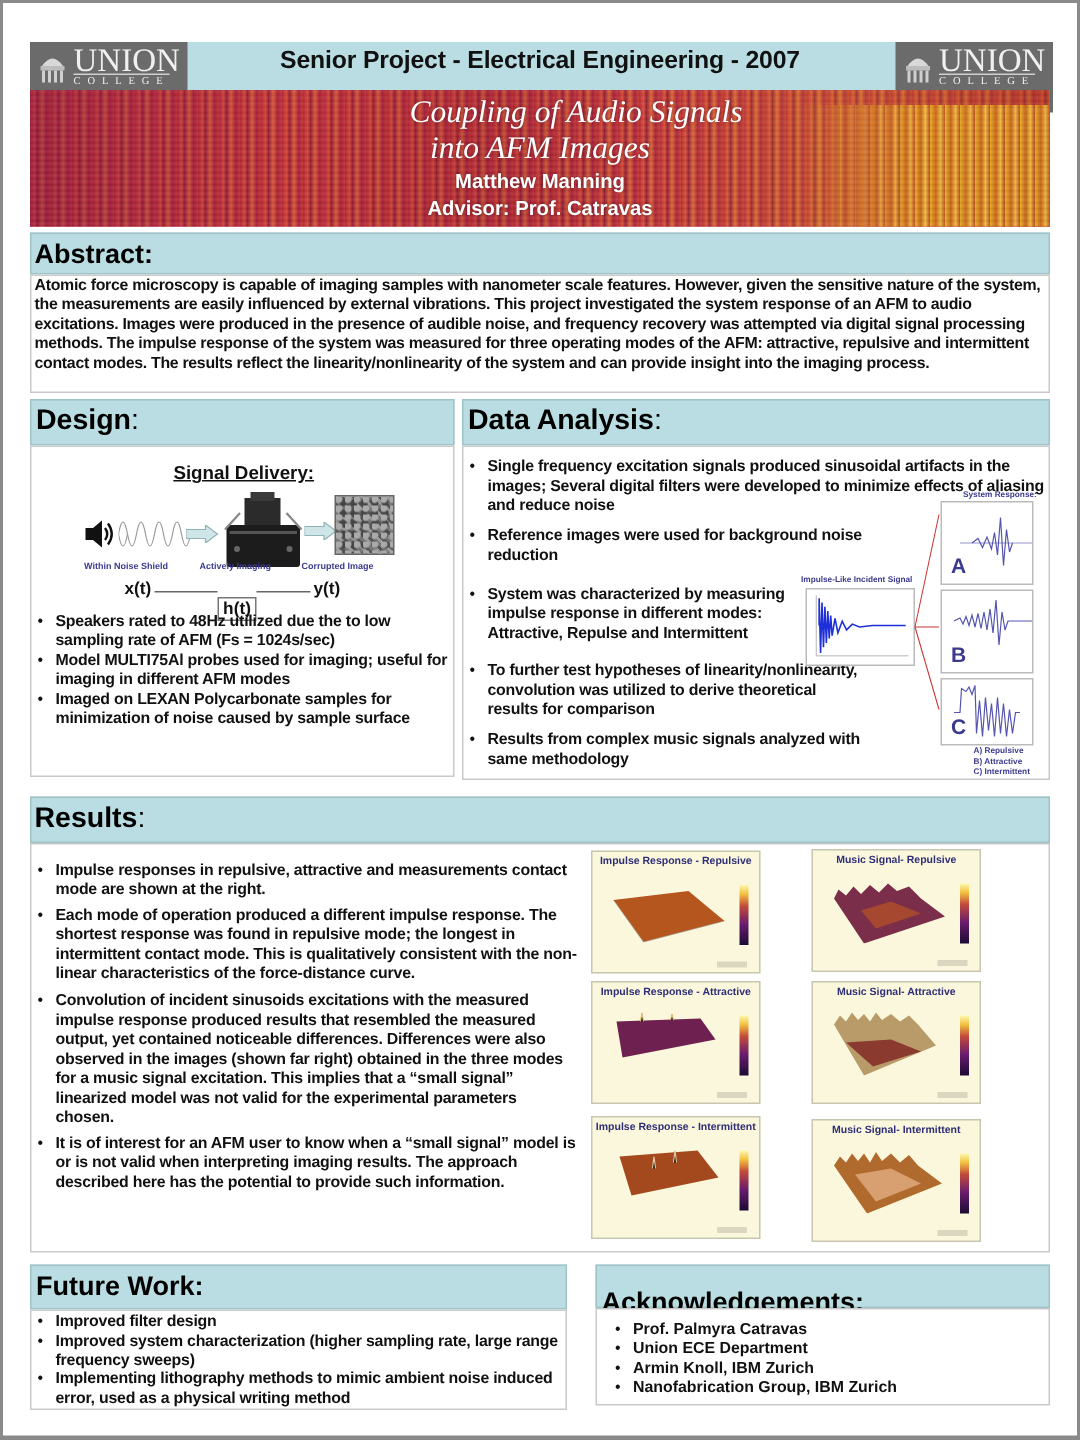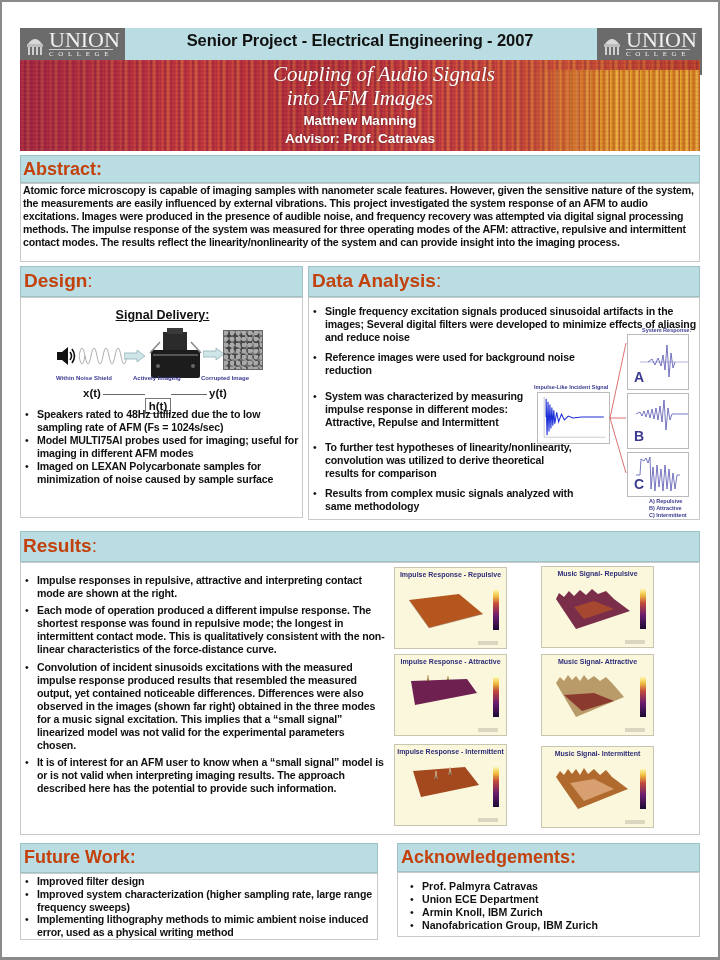--- a/index.html
+++ b/index.html
@@ -29,36 +29,36 @@
   .banner .streaks { position: absolute; inset: 0;
     background: repeating-linear-gradient(0deg, rgba(255,255,255,0.0) 0px, rgba(255,255,255,0.06) 2px, rgba(0,0,0,0.05) 4px); }
   .title1, .title2 { position: absolute; left: 0; right: 0; text-align: center; color: #fff; font-family: "Liberation Serif", "DejaVu Serif", serif; font-style: italic; font-size: 21px; text-shadow: 0 0 2px rgba(0,0,0,0.35); }
   .title1 { top: 2px; margin-left: 48px; }
   .title2 { top: 26px; }
   .author, .advisor { position: absolute; left: 0; right: 0; text-align: center; color: #fff; font-weight: bold; font-size: 13.5px; text-shadow: 0 0 2px rgba(0,0,0,0.4); }
   .author { top: 53px; }
   .advisor { top: 71px; }
 
   
-  .sec-head { background: #b9dde2; border: 1px solid #9fc2c7; font-weight: bold; color: #c2410c; }
+  .sec-head { background: #b9dde2; border: 1px solid #9fc2c7; font-weight: bold; color: #000000; }
   .sec-body { background: #fff; border: 1px solid #c9c9c9; }
   .h-abstract { left: 20px; top: 155px; width: 680px; height: 28px; font-size: 18px; padding: 3px 0 0 2px; }
   .b-abstract { left: 20px; top: 183px; width: 680px; height: 79px; padding: 0px 2px; font-size: 10.6px; font-weight: bold; line-height: 13px; letter-spacing: -0.2px; }
 
   .h-design { left: 20px; top: 266px; width: 283px; height: 31px; font-size: 19px; padding: 3px 0 0 3px; }
   .b-design { left: 20px; top: 297px; width: 283px; height: 221px; }
   .h-data { left: 308px; top: 266px; width: 392px; height: 31px; font-size: 19px; padding: 3px 0 0 3px; }
   .b-data { left: 308px; top: 297px; width: 392px; height: 223px; }
 
   .h-results { left: 20px; top: 531px; width: 680px; height: 31px; font-size: 19px; padding: 3px 0 0 2px; }
   .b-results { left: 20px; top: 562px; width: 680px; height: 273px; }
 
   .h-future { left: 20px; top: 843px; width: 358px; height: 30px; font-size: 18px; padding: 3px 0 0 3px; }
   .b-future { left: 20px; top: 873px; width: 358px; height: 67px; }
-  .h-ack { left: 397px; top: 843px; width: 303px; height: 29px; font-size: 18px; padding: 3px 0 0 3px; }
+  .h-ack { left: 397px; top: 843px; width: 303px; height: 29px; font-size: 18px; padding: 14px 0 0 3px; }
   .b-ack { left: 397px; top: 872px; width: 303px; height: 65px; }
 
   .colon { font-weight: normal; }
 
   ul.bul { list-style: none; }
   ul.bul li { position: relative; padding-left: 16px; font-weight: bold; }
   ul.bul li::before { content: "\2022"; position: absolute; left: 4px; top: 0; font-weight: normal; }
 
   
   .sig-title { position: absolute; left: 0; width: 283px; top: 10px; text-align: center; font-size: 12.5px; font-weight: bold; text-decoration: underline; }
@@ -236,21 +236,21 @@
   <div class="legend-abc">
     <div>A) Repulsive</div>
     <div>B) Attractive</div>
     <div>C) Intermittent</div>
   </div>
 </div>
 
 <div class="abs sec-head h-results"><span>Results</span><span class="colon">:</span></div>
 <div class="abs sec-body b-results">
   <ul class="bul res-list">
-    <li>Impulse responses in repulsive, attractive and interpreting contact mode are shown at the right.</li>
+    <li>Impulse responses in repulsive, attractive and measurements contact mode are shown at the right.</li>
     <li>Each mode of operation produced a different impulse response.  The shortest response was found in repulsive mode; the longest in intermittent contact mode. This is qualitatively consistent with the non-linear characteristics of the force-distance curve.</li>
     <li>Convolution of incident sinusoids excitations with the measured impulse response produced results that resembled the measured output, yet contained noticeable differences. Differences were also observed in the images (shown far right) obtained in the three modes for a music signal excitation.  This implies that a “small signal” linearized model was not valid for the experimental parameters chosen.</li>
     <li>It is of interest for an AFM user to know when a “small signal” model is or is not valid when interpreting imaging results.  The approach described here has the potential to provide such information.</li>
   </ul>
 
   <div class="afm-card" style="left:373px;top:4px;">
     <div class="cap">Impulse Response -  Repulsive</div>
     <svg class="surf" viewBox="0 0 78 42">
         <path d="M2 12 L52 6 L76 26 L22 40 Z" fill="#b5561f"></path>
         <path d="M2 12 L22 40 L76 26" stroke="#999" stroke-width="0.4" fill="none"></path>

